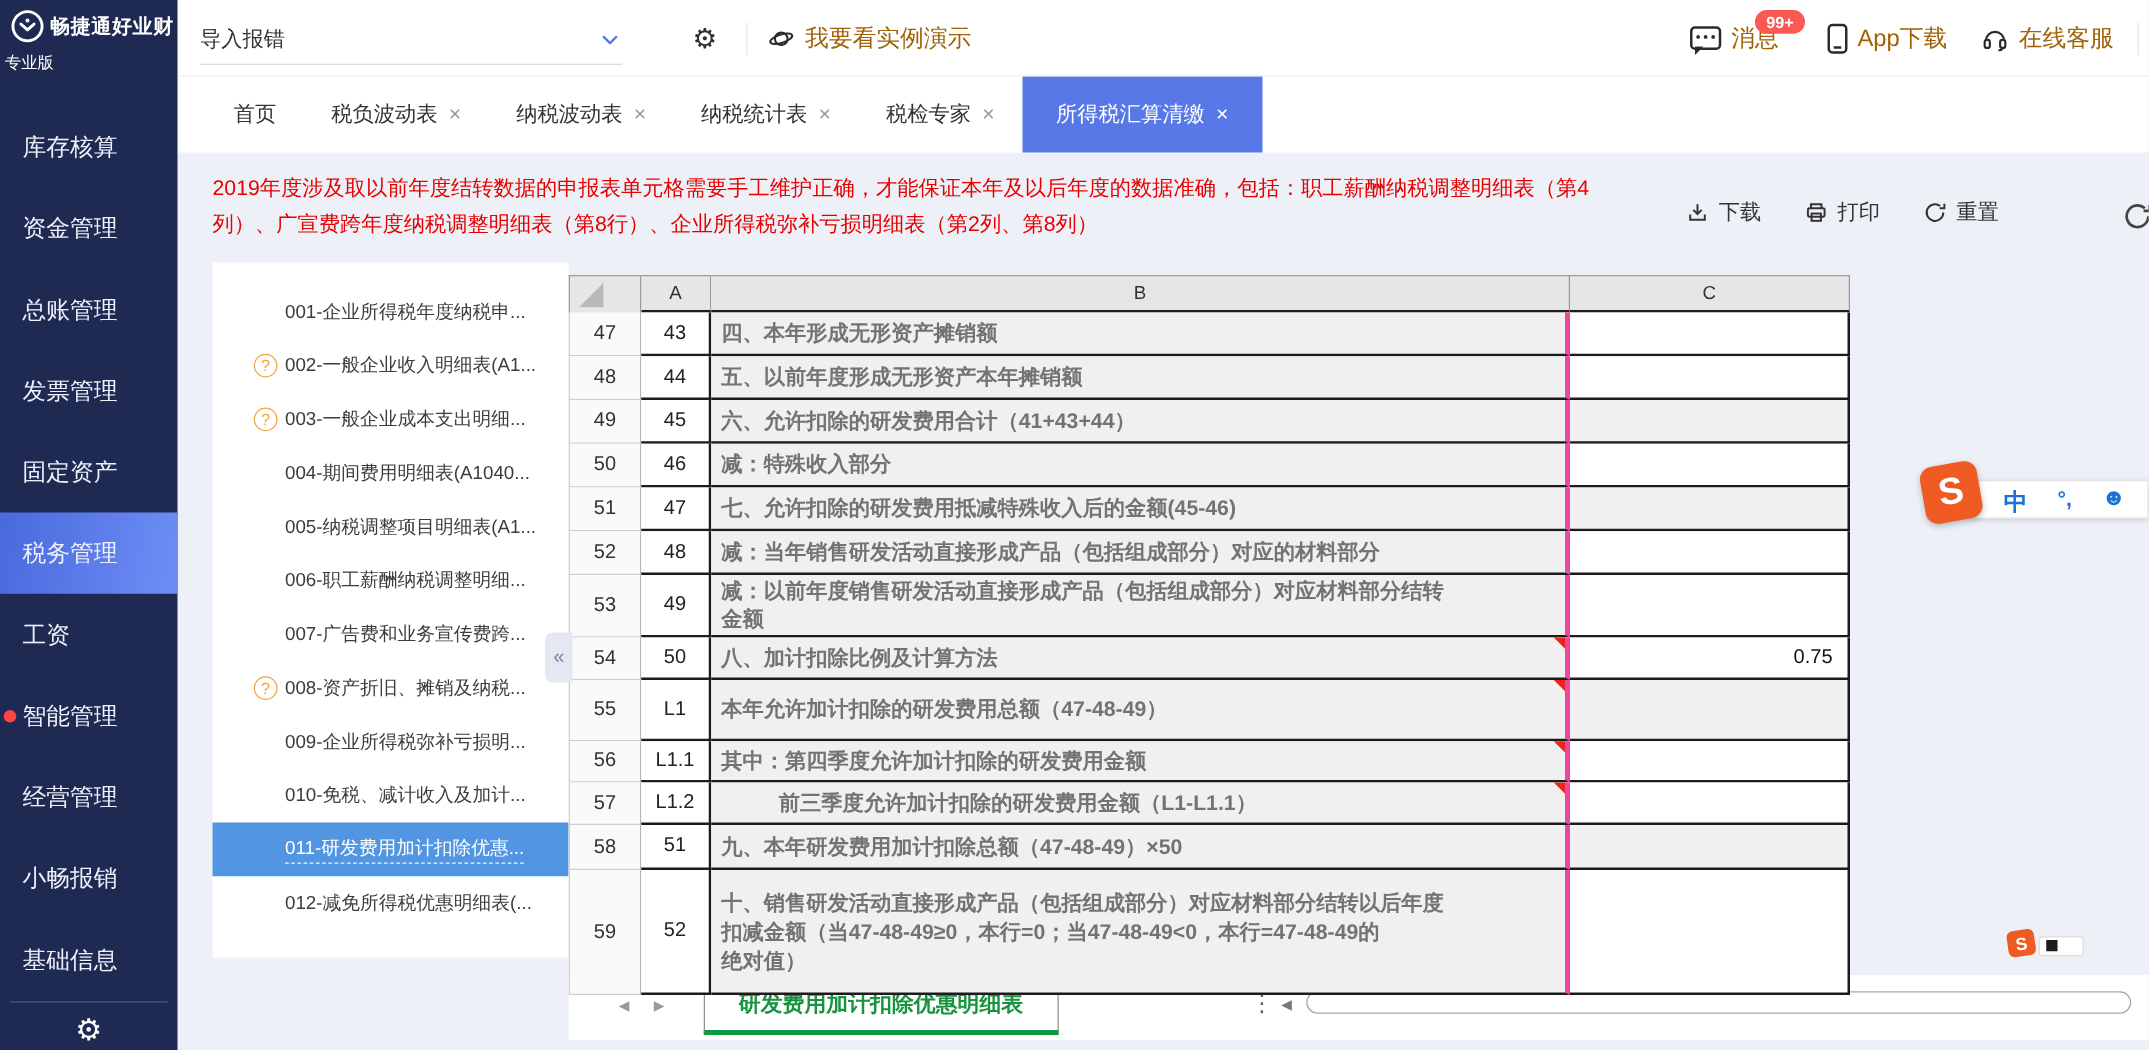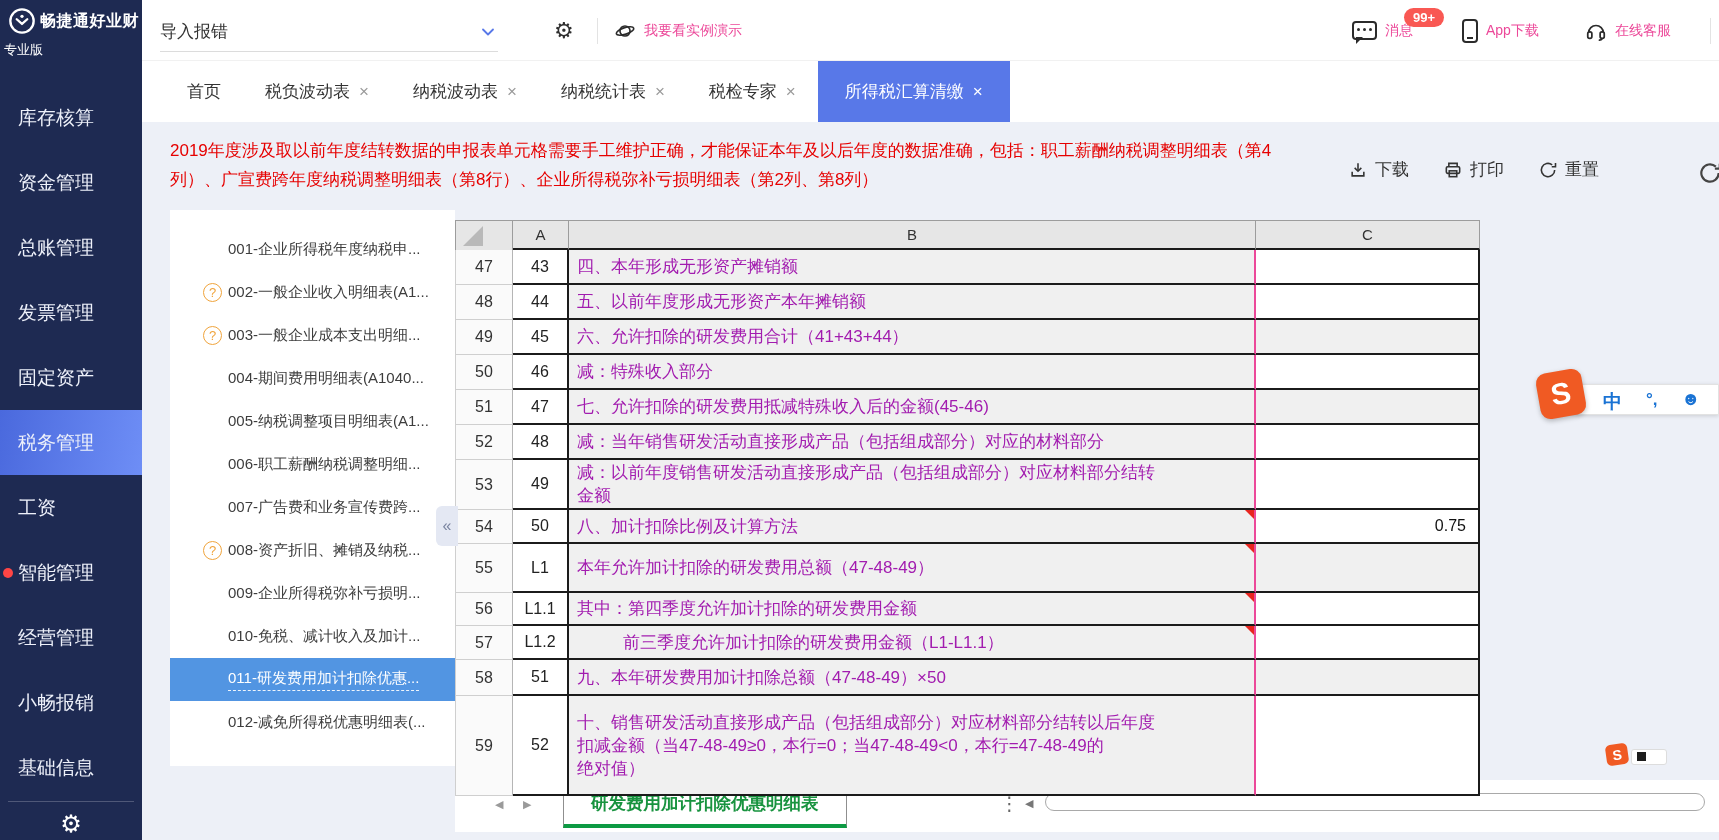--- a/index.html
+++ b/index.html
@@ -28,21 +28,21 @@
   .topbar { position:absolute; left:142px; top:0; width:1577px; height:61px; background:#fff; z-index:4;
             border-bottom:1px solid #f1f1f1; }
   .import-select { position:absolute; left:18px; top:12px; width:338px; height:40px; display:flex;
                    align-items:center; justify-content:space-between; border-bottom:1px solid #dcdcdc;
                    font-size:17px; color:#333; cursor:pointer; }
   .import-select svg { width:20px; height:20px; }
   .tb-icon { position:absolute; top:0; height:61px; display:flex; align-items:center; cursor:pointer; }
   .tb-gear { left:412px; font-size:22px; color:#2f2f2f; }
   .tb-div { position:absolute; top:18px; width:1px; height:26px; background:#e3e3e3; }
   .tb-item { position:absolute; top:0; height:61px; display:flex; align-items:center; gap:8px;
-             font-size:14px; color:#ec4899; cursor:pointer; }
+             font-size:19px; color:#a16207; cursor:pointer; }
   .tb-item svg { width:22px; height:22px; }
   .bubble-icon { position:relative; width:25px; height:19px; border:2px solid #2b2b2b; border-radius:4px; }
   .bubble-icon::after { content:""; position:absolute; left:2px; bottom:-6px; width:7px; height:7px;
                         background:#2b2b2b; clip-path:polygon(0 0,100% 0,0 100%); }
   .bubble-dots { position:absolute; left:3px; top:5px; display:flex; gap:3px; }
   .bubble-dots i { width:3px; height:3px; border-radius:50%; background:#2b2b2b; }
   .phone-icon { width:16px; height:24px; border:2px solid #2b2b2b; border-radius:4px; position:relative; }
   .phone-icon::after { content:""; position:absolute; left:50%; bottom:2px; margin-left:-3px; width:6px; height:2px; background:#2b2b2b; }
   .badge { position:absolute; left:1262px; top:8px; background:#f95853; color:#fff; font-size:13px;
            font-weight:bold; padding:2px 9px; border-radius:11px; }
@@ -82,23 +82,23 @@
          clip-path:polygon(100% 0,100% 100%,0 100%); }
   .g-h-a { width:56px; border-bottom:2px solid #1b1b1b; }
   .g-h-b { width:687px; border-bottom:2px solid #1b1b1b; }
   .g-h-c { width:224px; border-bottom:2px solid #1b1b1b; }
   .g-row { display:flex; align-items:stretch; }
   .g-cell { display:flex; align-items:center; }
   .cell-gutter { width:58px; justify-content:center; background:#fafafa; color:#333; font-size:16px;
                  border-right:1px solid #b5b5b5; border-bottom:1px solid #cfcfcf; border-left:1px solid #cfcfcf; }
   .cell-a { width:56px; justify-content:center; background:#fff; color:#222; font-size:16px;
             border-right:2px solid #1b1b1b; border-bottom:2px solid #1b1b1b; }
-  .cell-b { width:687px; background:#f0f0f0; font-size:17px; font-weight:normal; color:#a21caf;
+  .cell-b { width:687px; background:#f0f0f0; font-size:17px; font-weight:bold; color:#737373;
             padding:2px 8px; line-height:23px; white-space:pre-wrap; position:relative;
-            border-right:2px solid #ec4899; border-bottom:2px solid #1b1b1b; }
+            border-right:4px solid #ec4899; border-bottom:2px solid #1b1b1b; }
   .cell-b.indent { padding-left:54px; }
   .corner-marker { display:none; position:absolute; top:0; right:0; width:0; height:0;
                    border-top:9px solid #e8251f; border-left:9px solid transparent; }
   .corner-marker.show { display:block; }
   .cell-c { width:224px; background:#fff; justify-content:flex-end; padding-right:12px; font-size:16px; color:#111;
             border-right:2px solid #1b1b1b; border-bottom:2px solid #1b1b1b; }
   .cell-c.shaded { background:#f0f0f0; }
   
   .sheetbar { position:absolute; left:455px; top:780px; width:1264px; height:52px; background:#fff; }
   .sb-arrow { position:absolute; top:18px; font-size:11px; color:#9a9a9a; cursor:pointer; }

